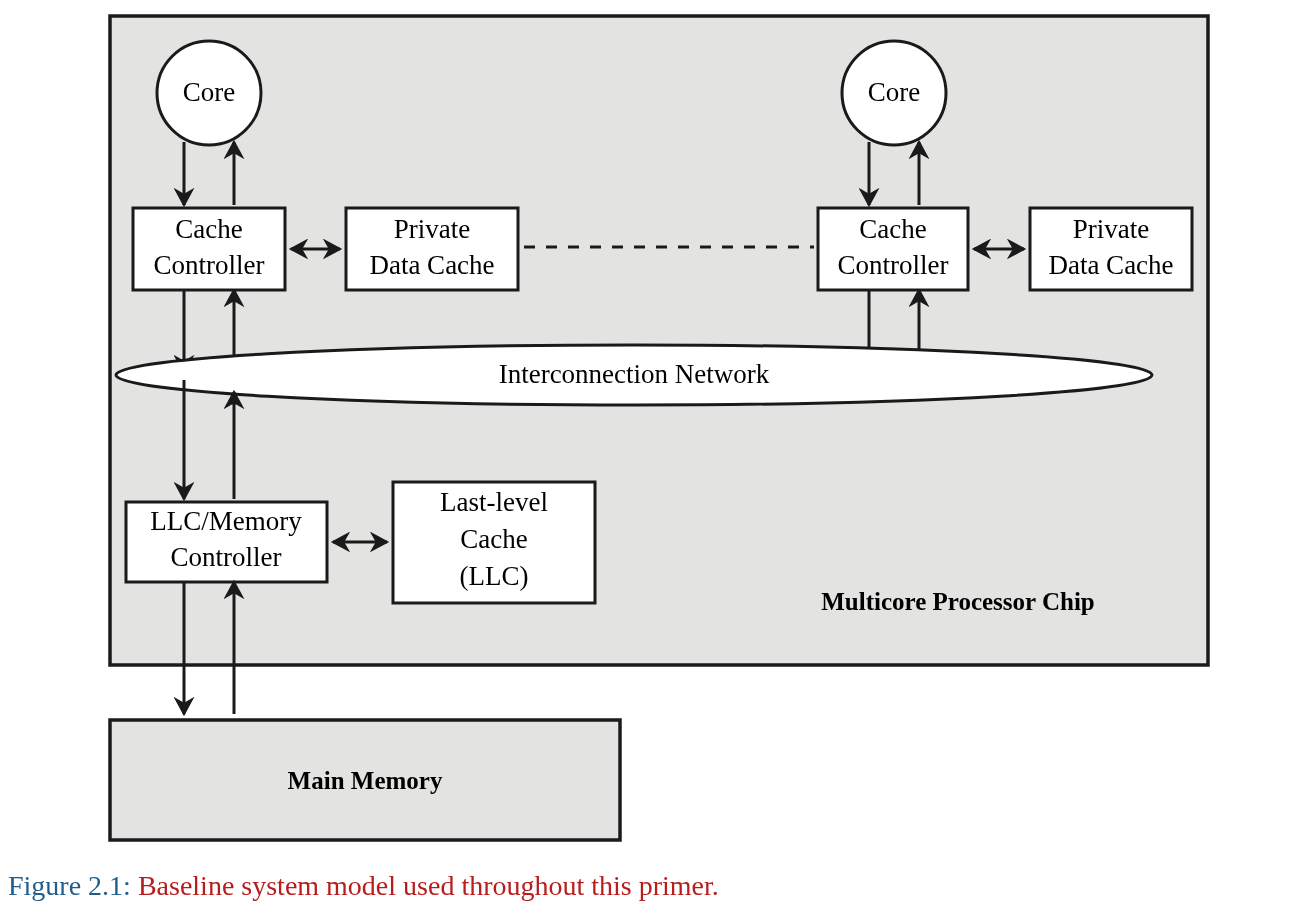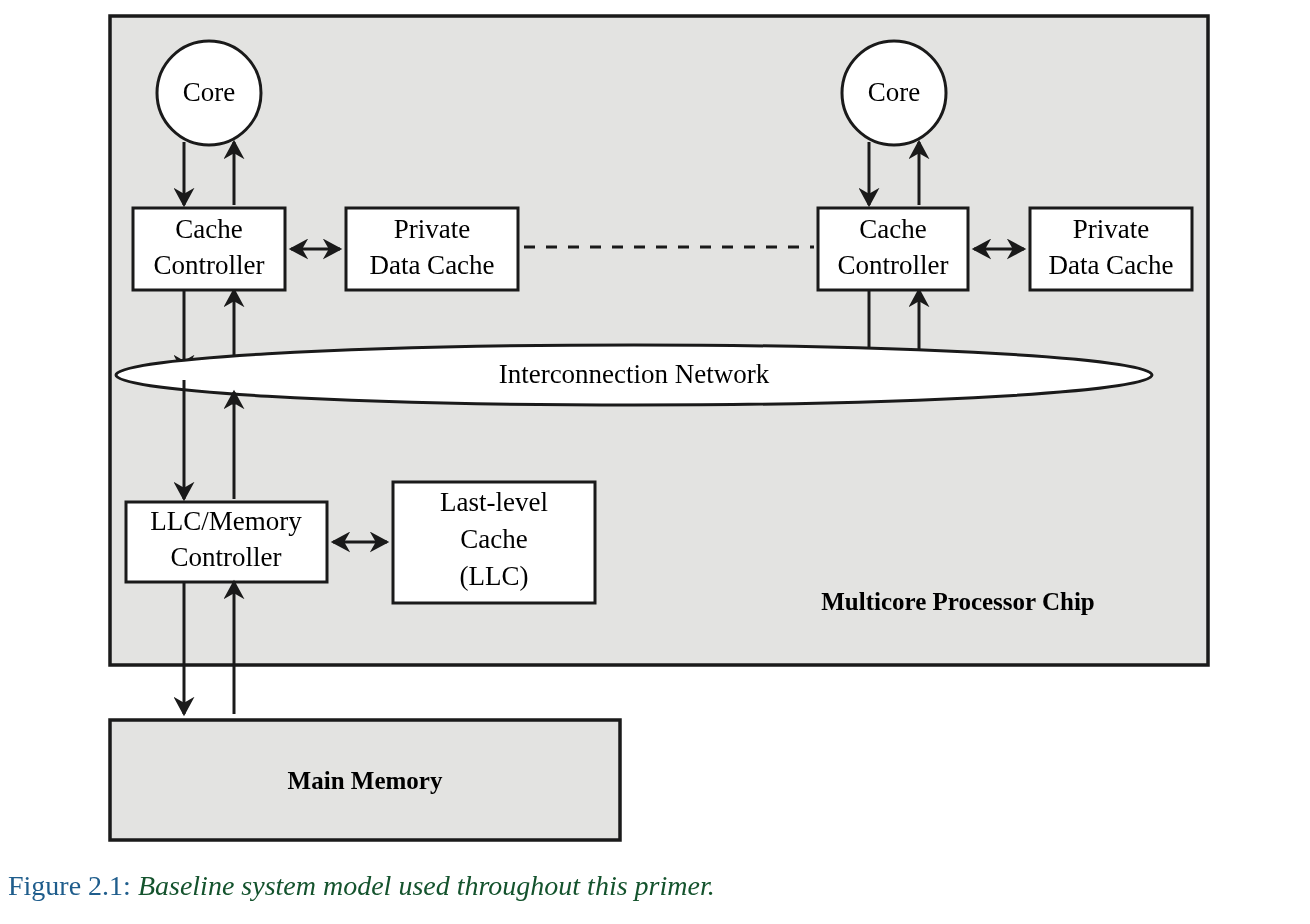--- a/index.html
+++ b/index.html
@@ -73,22 +73,21 @@
     line-height: 36px;
     color: #111111;
     font-family: "Liberation Serif", "DejaVu Serif", serif;
     white-space: nowrap;
   }
   .caption .cap-num {
     color: #1f5d8c;
     text-align: right;
   }
   .caption .cap-body {
-    color: #14532d;
-    font-style: italic;
+    color: #b91c1c;
   }
 </style>
 </head>
 <body>
 
 <div id="figure-root">
 
   <svg id="diagram" viewBox="0 0 1310 860">
 
     <defs>

